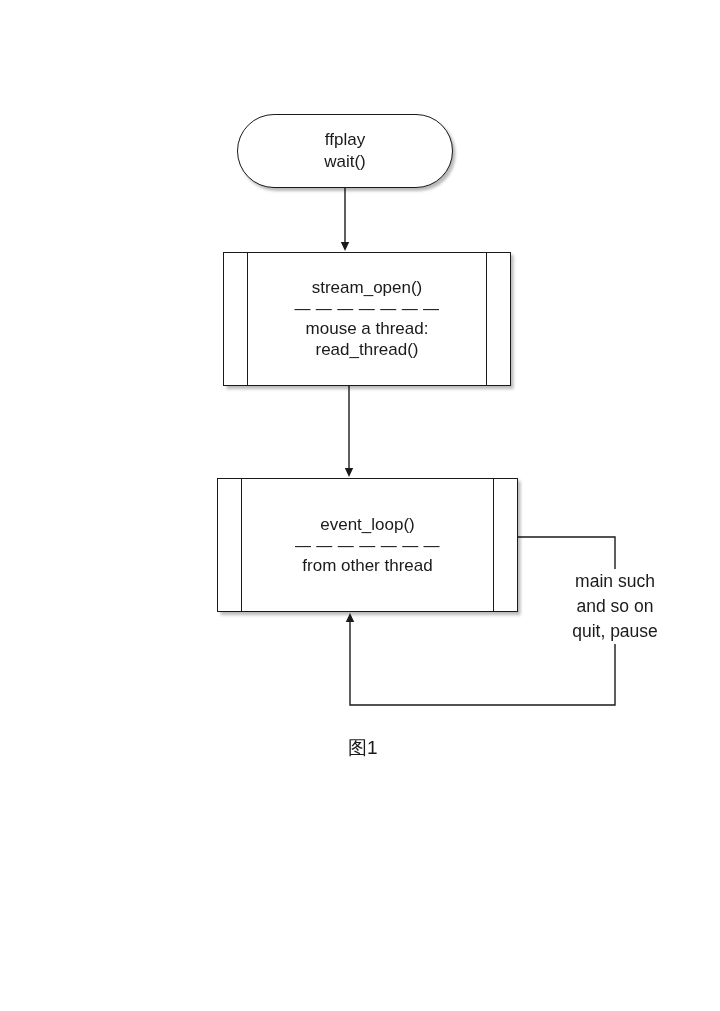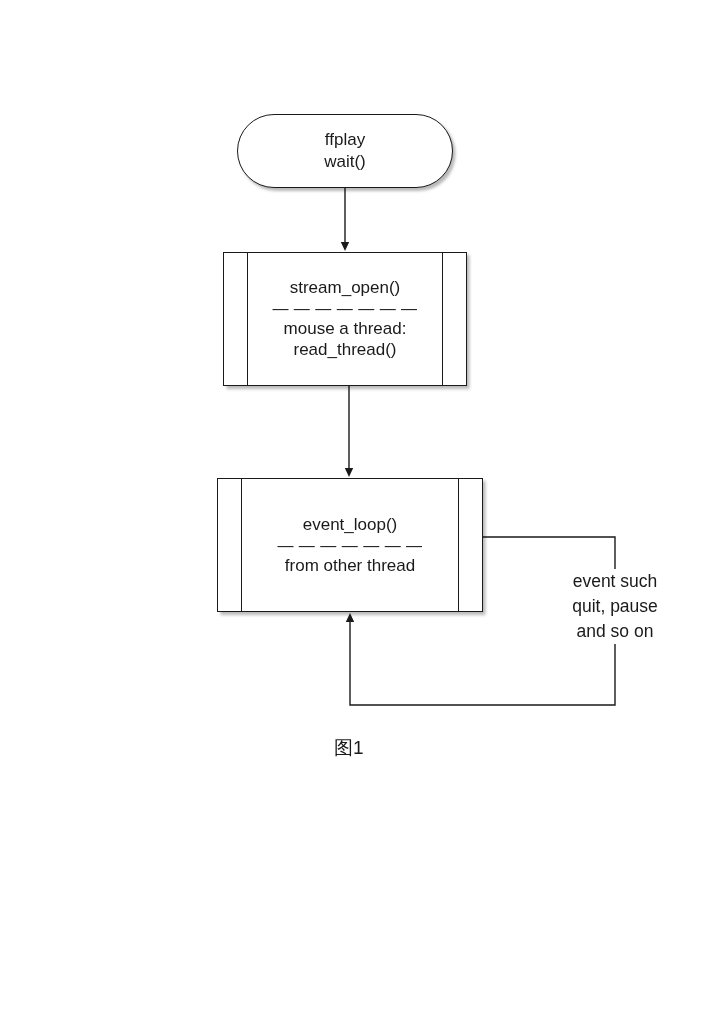--- a/index.html
+++ b/index.html
@@ -41,25 +41,25 @@
     border-radius: 37px;
     font-size: 17px;
     line-height: 22px;
   }
   .process {
     font-size: 17px;
     line-height: 21.5px;
   }
   #stream-open-node {
     left: 223px; top: 252px;
-    width: 244px; height: 134px;
+    width: 288px; height: 134px;
   }
   #event-loop-node {
     left: 217px; top: 478px;
-    width: 266px; height: 134px;
+    width: 301px; height: 134px;
   }
   .proc-bar {
     position: absolute;
     top: 0; bottom: 0;
     width: 0;
     border-left: 1.5px solid #1a1a1a;
   }
   .proc-bar.left  { left: 23px; }
   .proc-bar.right { right: 23px; }
   .divider {
@@ -74,21 +74,21 @@
     left: 556px; top: 569px;
     width: 118px;
     text-align: center;
     font-size: 17.5px;
     line-height: 25px;
     background: #ffffff;
     z-index: 2;
   }
   .caption {
     position: absolute;
-    left: 334px; top: 735px;
+    left: 348px; top: 735px;
     font-size: 19px;
     line-height: 26px;
     z-index: 2;
   }
   svg line, svg polyline {
     stroke: #1a1a1a;
     stroke-width: 1.4;
     fill: none;
   }
   svg polygon {
@@ -129,20 +129,20 @@
 
   <div class="node process" id="event-loop-node">
     <div class="proc-bar left"></div>
     <div class="proc-bar right"></div>
     <div>event_loop()</div>
     <div class="divider">— — — — — — —</div>
     <div>from other thread</div>
   </div>
 
   <div class="annotation">
-    <div>event such</div>
+    <div>main such</div>
+    <div>and so on</div>
     <div>quit, pause</div>
-    <div>and so on</div>
   </div>
 
   <div class="caption">图1</div>
 
 </div>
 
 </body></html>

